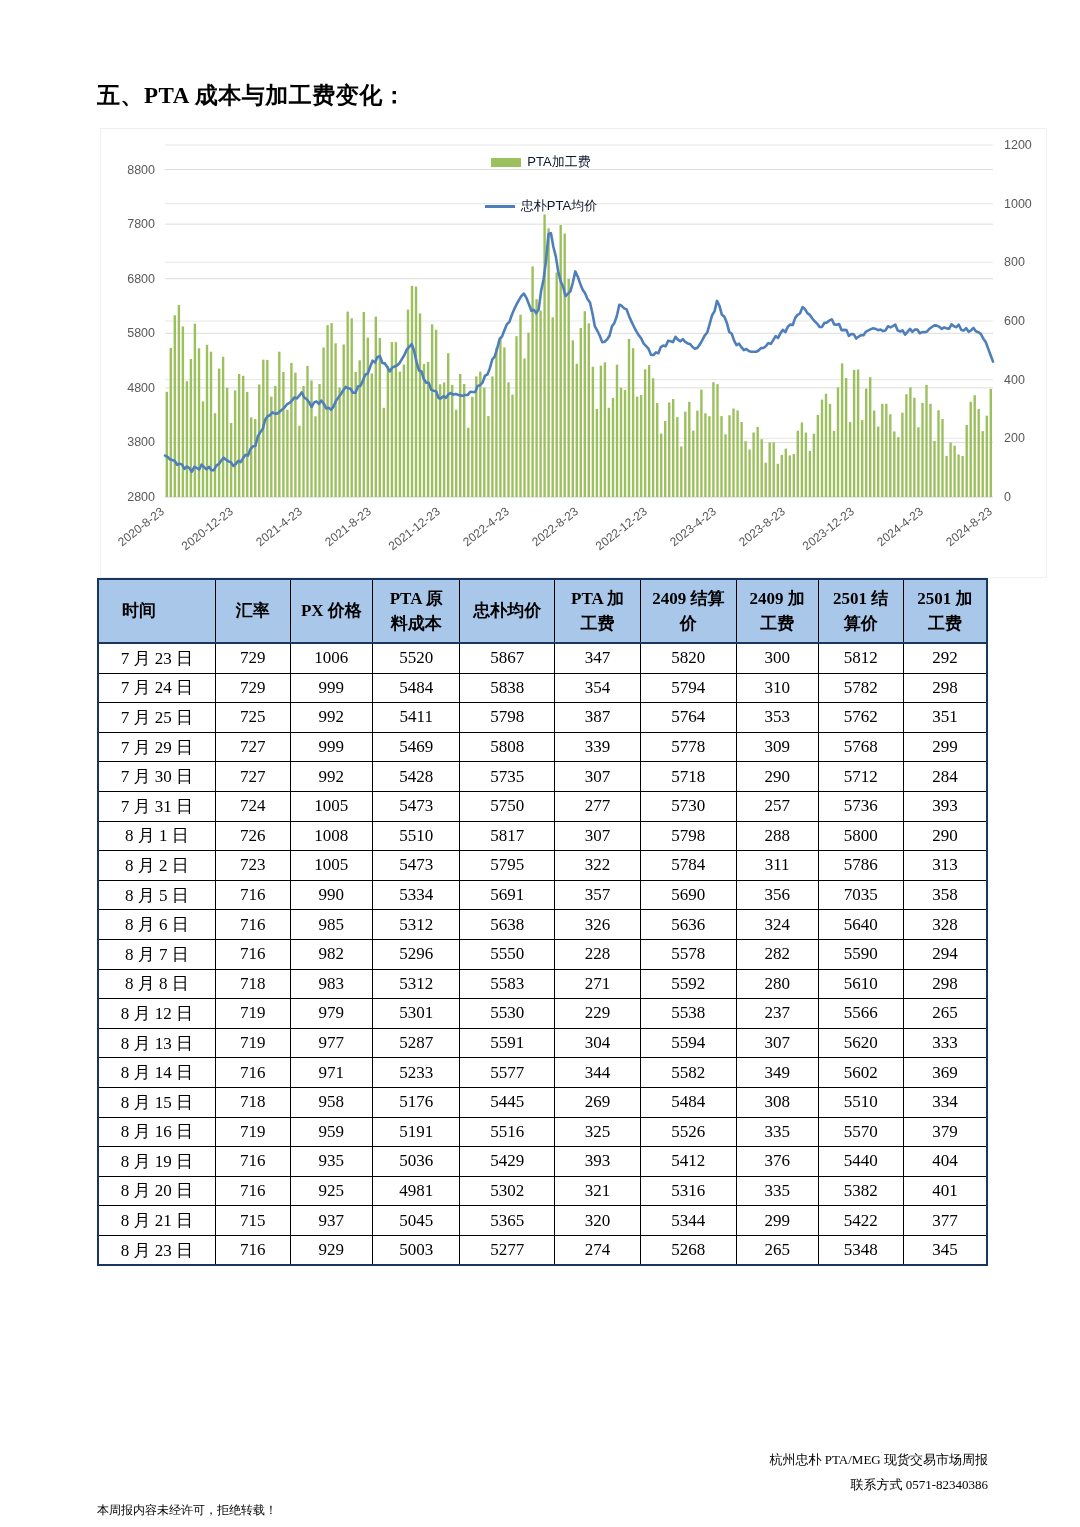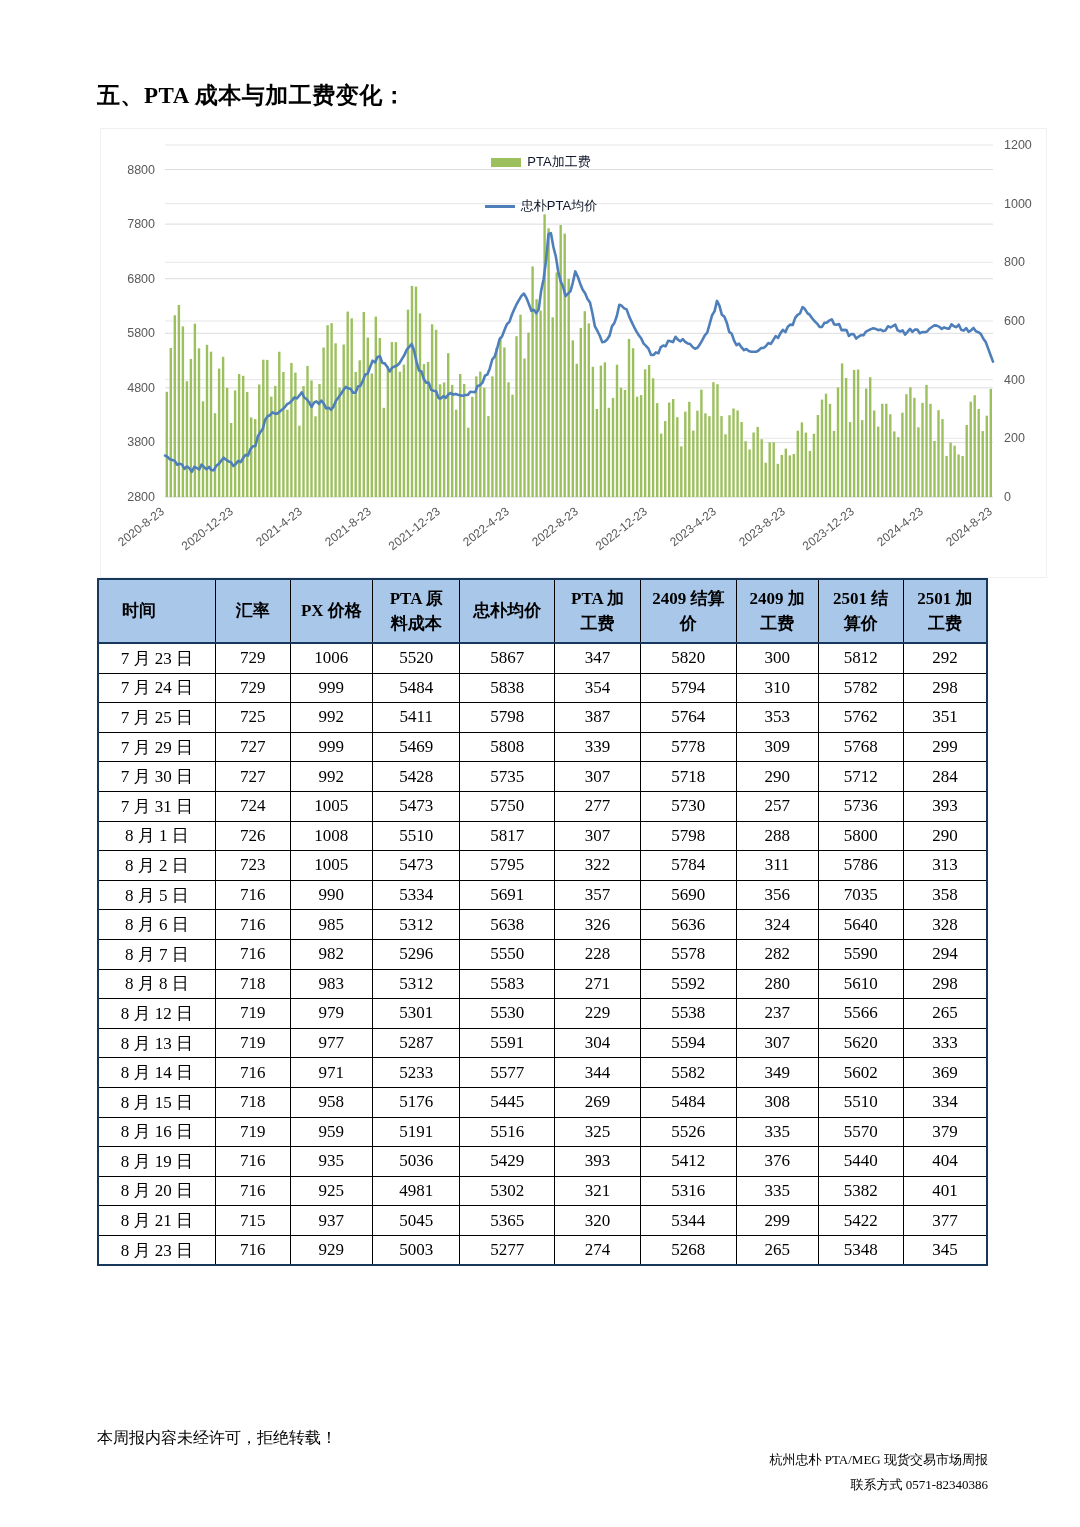--- a/index.html
+++ b/index.html
@@ -17,21 +17,21 @@
   .sw-bar{display:inline-block;width:30px;height:9px;background:#9DC05F;}
   .sw-line{display:inline-block;width:30px;height:3px;background:#4E7FBA;}
 
   table.price{position:absolute;left:97px;top:578px;width:891px;border-collapse:collapse;table-layout:fixed;
               border:2px solid #17375D;text-align:center;}
   table.price th{background:#A9C7E9;font-weight:bold;font-size:17px;height:62px;border:1px solid #000;
                  border-bottom:2px solid #17375D;white-space:pre-line;line-height:1.5;vertical-align:middle;padding:0 2px;}
   table.price th.c-first{text-align:left;padding-left:23px;}
   table.price td{border:1px solid #000;font-size:17px;height:28.6px;padding:0;vertical-align:middle;}
 
-  .foot-left{position:absolute;left:97px;top:1428px;font-size:16px;}
+  .foot-left{position:absolute;left:97px;top:1502px;font-size:12px;}
   .foot-right{position:absolute;right:92px;top:1448px;text-align:right;font-size:13px;line-height:1.9;}
 </style>
 </head>
 <body>
 
 <div class="page">
 
   <h1 class="sec-title">五、PTA 成本与加工费变化：</h1>
 
   <div class="chart-box">

